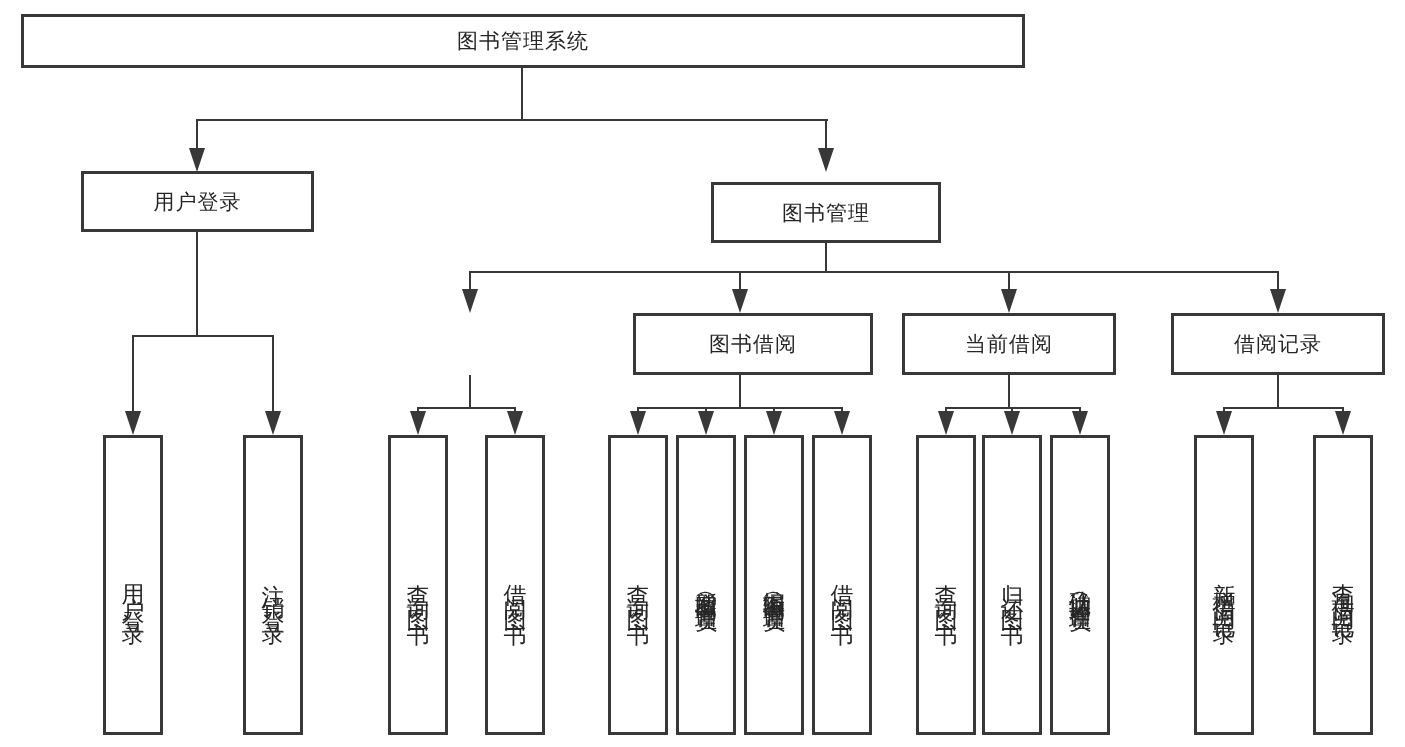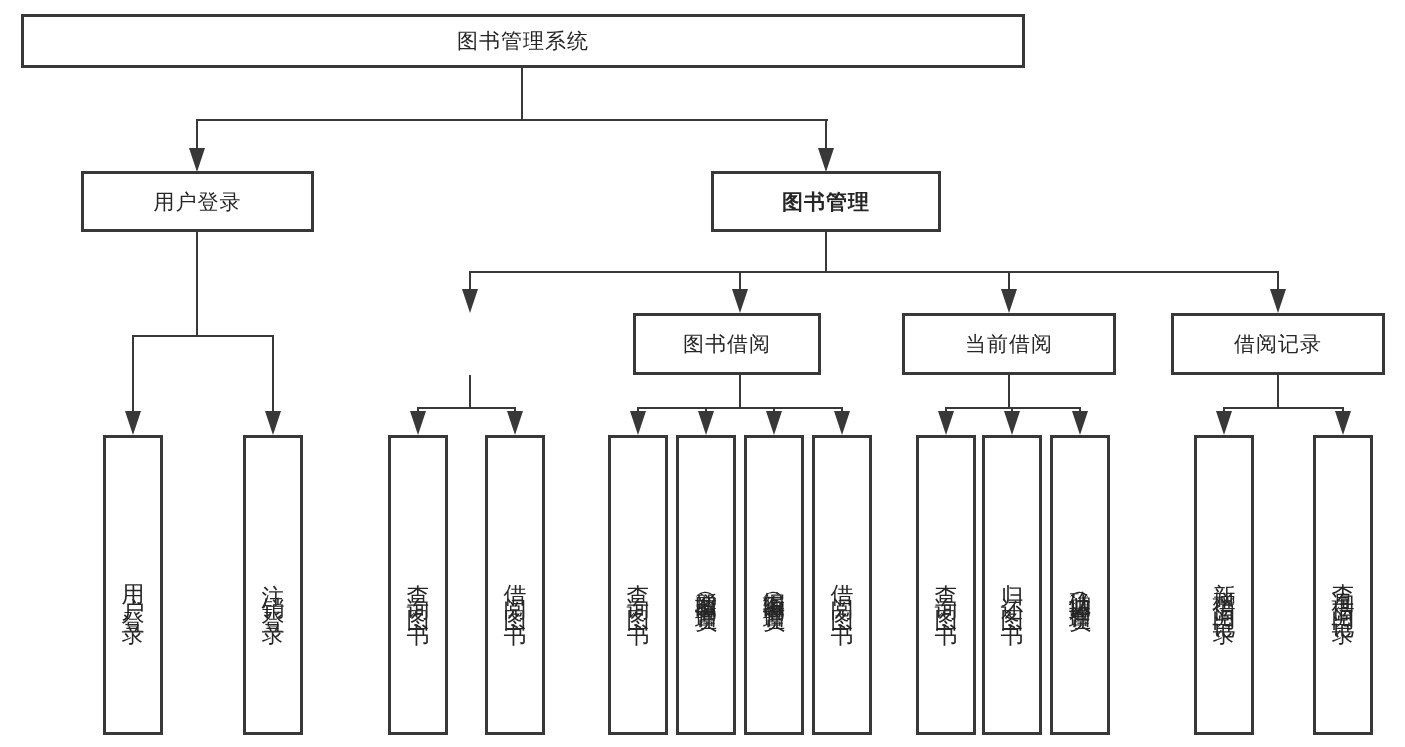--- a/index.html
+++ b/index.html
@@ -93,41 +93,41 @@
   <div class="node h-label" style="left:21px; top:14px; width:1004px; height:54px;">图书管理系统</div>
 
   <div class="vline" style="left:521px; top:68px;  height:51px;"></div>
   <div class="hline" style="left:196px; top:119px; width:632px;"></div>
   <div class="vline" style="left:196px; top:119px; height:32px;"></div>
   <div class="arrow" style="left:189px; top:148px;"></div>
   <div class="vline" style="left:825px; top:119px; height:32px;"></div>
   <div class="arrow" style="left:818px; top:148px;"></div>
 
   <div class="node h-label" style="left:81px; top:171px; width:233px; height:61px;">用户登录</div>
-  <div class="node h-label" style="left:711px; top:171px; width:230px; height:61px;font-weight:bold;">图书管理</div>
+  <div class="node h-label" style="left:711px; top:182px; width:230px; height:61px;">图书管理</div>
 
   <div class="vline" style="left:196px; top:232px; height:104px;"></div>
   <div class="hline" style="left:132px; top:335px; width:142px;"></div>
   <div class="vline" style="left:132px; top:335px; height:78px;"></div>
   <div class="arrow" style="left:125px; top:411px;"></div>
   <div class="vline" style="left:272px; top:335px; height:78px;"></div>
   <div class="arrow" style="left:265px; top:411px;"></div>
 
   <div class="vline" style="left:825px; top:232px; height:40px;"></div>
   <div class="hline" style="left:469px; top:271px; width:810px;"></div>
   <div class="vline" style="left:469px;  top:271px; height:20px;"></div>
   <div class="arrow" style="left:462px;  top:289px;"></div>
   <div class="vline" style="left:739px;  top:271px; height:20px;"></div>
   <div class="arrow" style="left:732px;  top:289px;"></div>
   <div class="vline" style="left:1008px; top:271px; height:20px;"></div>
   <div class="arrow" style="left:1001px; top:289px;"></div>
   <div class="vline" style="left:1277px; top:271px; height:20px;"></div>
   <div class="arrow" style="left:1270px; top:289px;"></div>
 
-  <div class="node h-label" style="left:633px; top:313px; width:188px; height:62px;">图书借阅</div>
+  <div class="node h-label" style="left:633px; top:313px; width:240px; height:62px;">图书借阅</div>
   <div class="node h-label" style="left:902px; top:313px; width:214px; height:62px;font-family:Liberation Mono, monospace;">当前借阅</div>
   <div class="node h-label" style="left:1171px; top:313px; width:214px; height:62px;">借阅记录</div>
 
   <div class="vline" style="left:469px; top:375px; height:33px;"></div>
   <div class="hline" style="left:417px; top:407px; width:99px;"></div>
   <div class="vline" style="left:417px; top:407px; height:8px;"></div>
   <div class="arrow" style="left:410px; top:411px;"></div>
   <div class="vline" style="left:514px; top:407px; height:8px;"></div>
   <div class="arrow" style="left:507px; top:411px;"></div>
 

